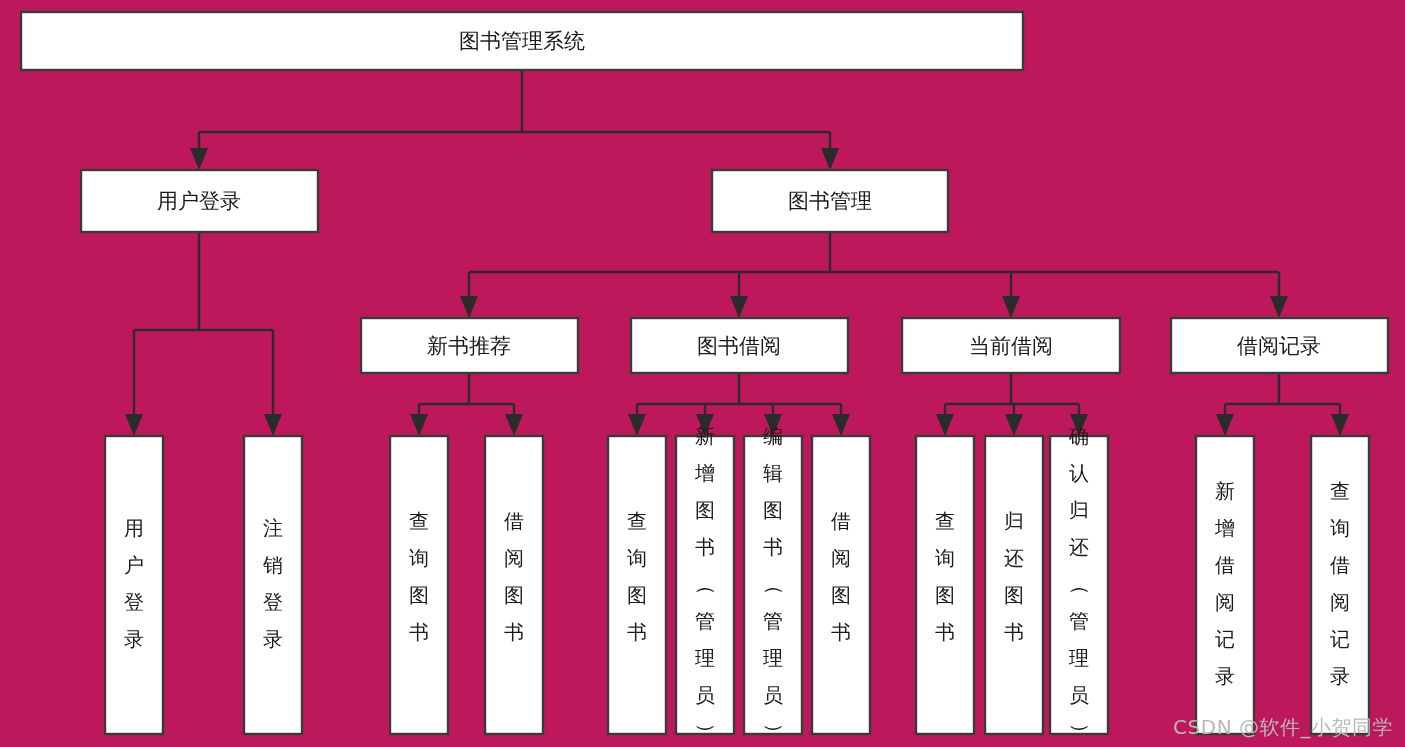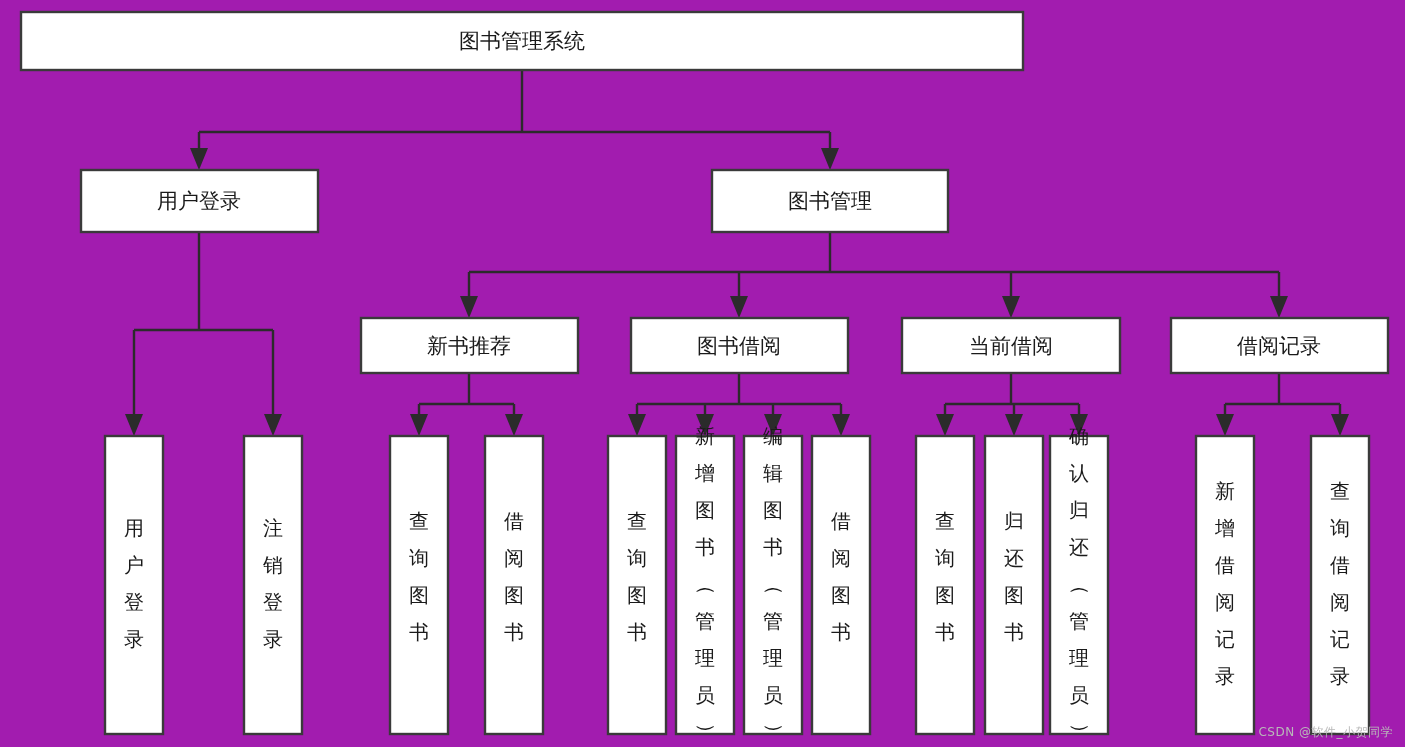--- a/index.html
+++ b/index.html
@@ -8,21 +8,21 @@
     padding: 0;
     background: #ffffff;
   }
   body {
     font-family: "DejaVu Sans", "Liberation Sans", sans-serif;
   }
   #diagram-root {
     position: relative;
     width: 1405px;
     height: 747px;
-    background: #a21caf;
+    background: #be185d;
     overflow: hidden;
   }
   svg.flow {
     position: absolute;
     left: 0;
     top: 0;
     width: 1405px;
     height: 747px;
   }
   .node-box {
@@ -50,21 +50,21 @@
     fill: #1a1a1a;
     font-family: "DejaVu Sans", "Liberation Sans", sans-serif;
     font-size: 20px;
     text-anchor: middle;
   }
   .watermark {
     position: absolute;
     right: 12px;
     bottom: 6px;
     font-family: "DejaVu Sans", "Liberation Sans", sans-serif;
-    font-size: 12px;
+    font-size: 20px;
     color: #b9b9b9;
     letter-spacing: 0.5px;
     white-space: nowrap;
     user-select: none;
   }
 </style>
 </head>
 <body>
 
 <div id="diagram-root">

